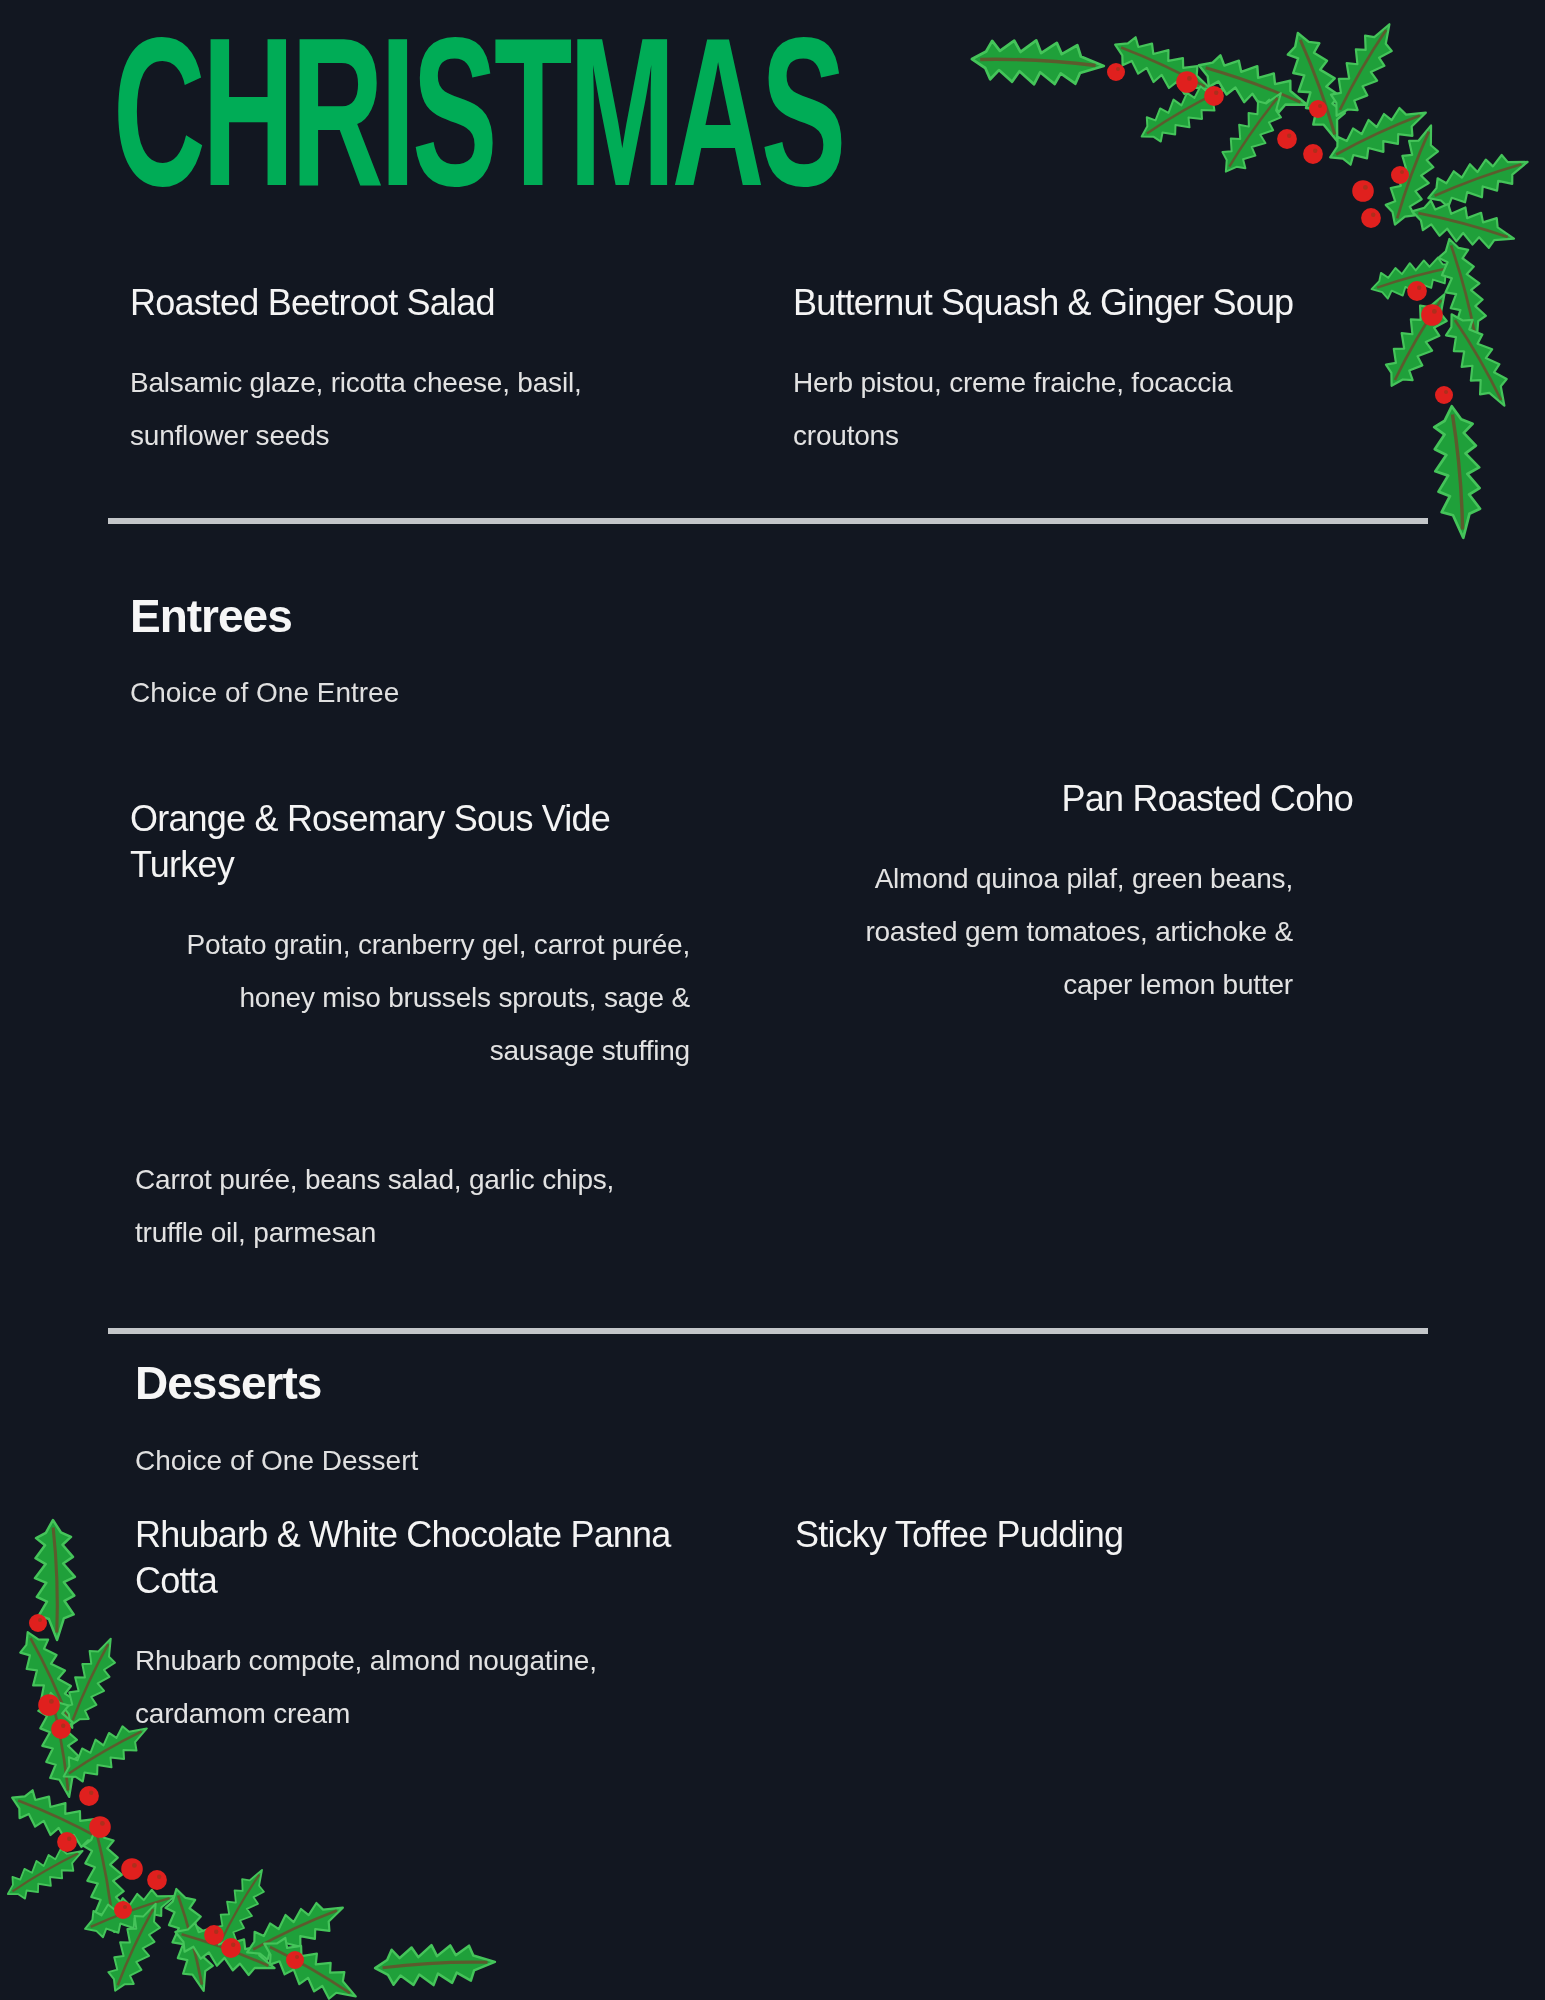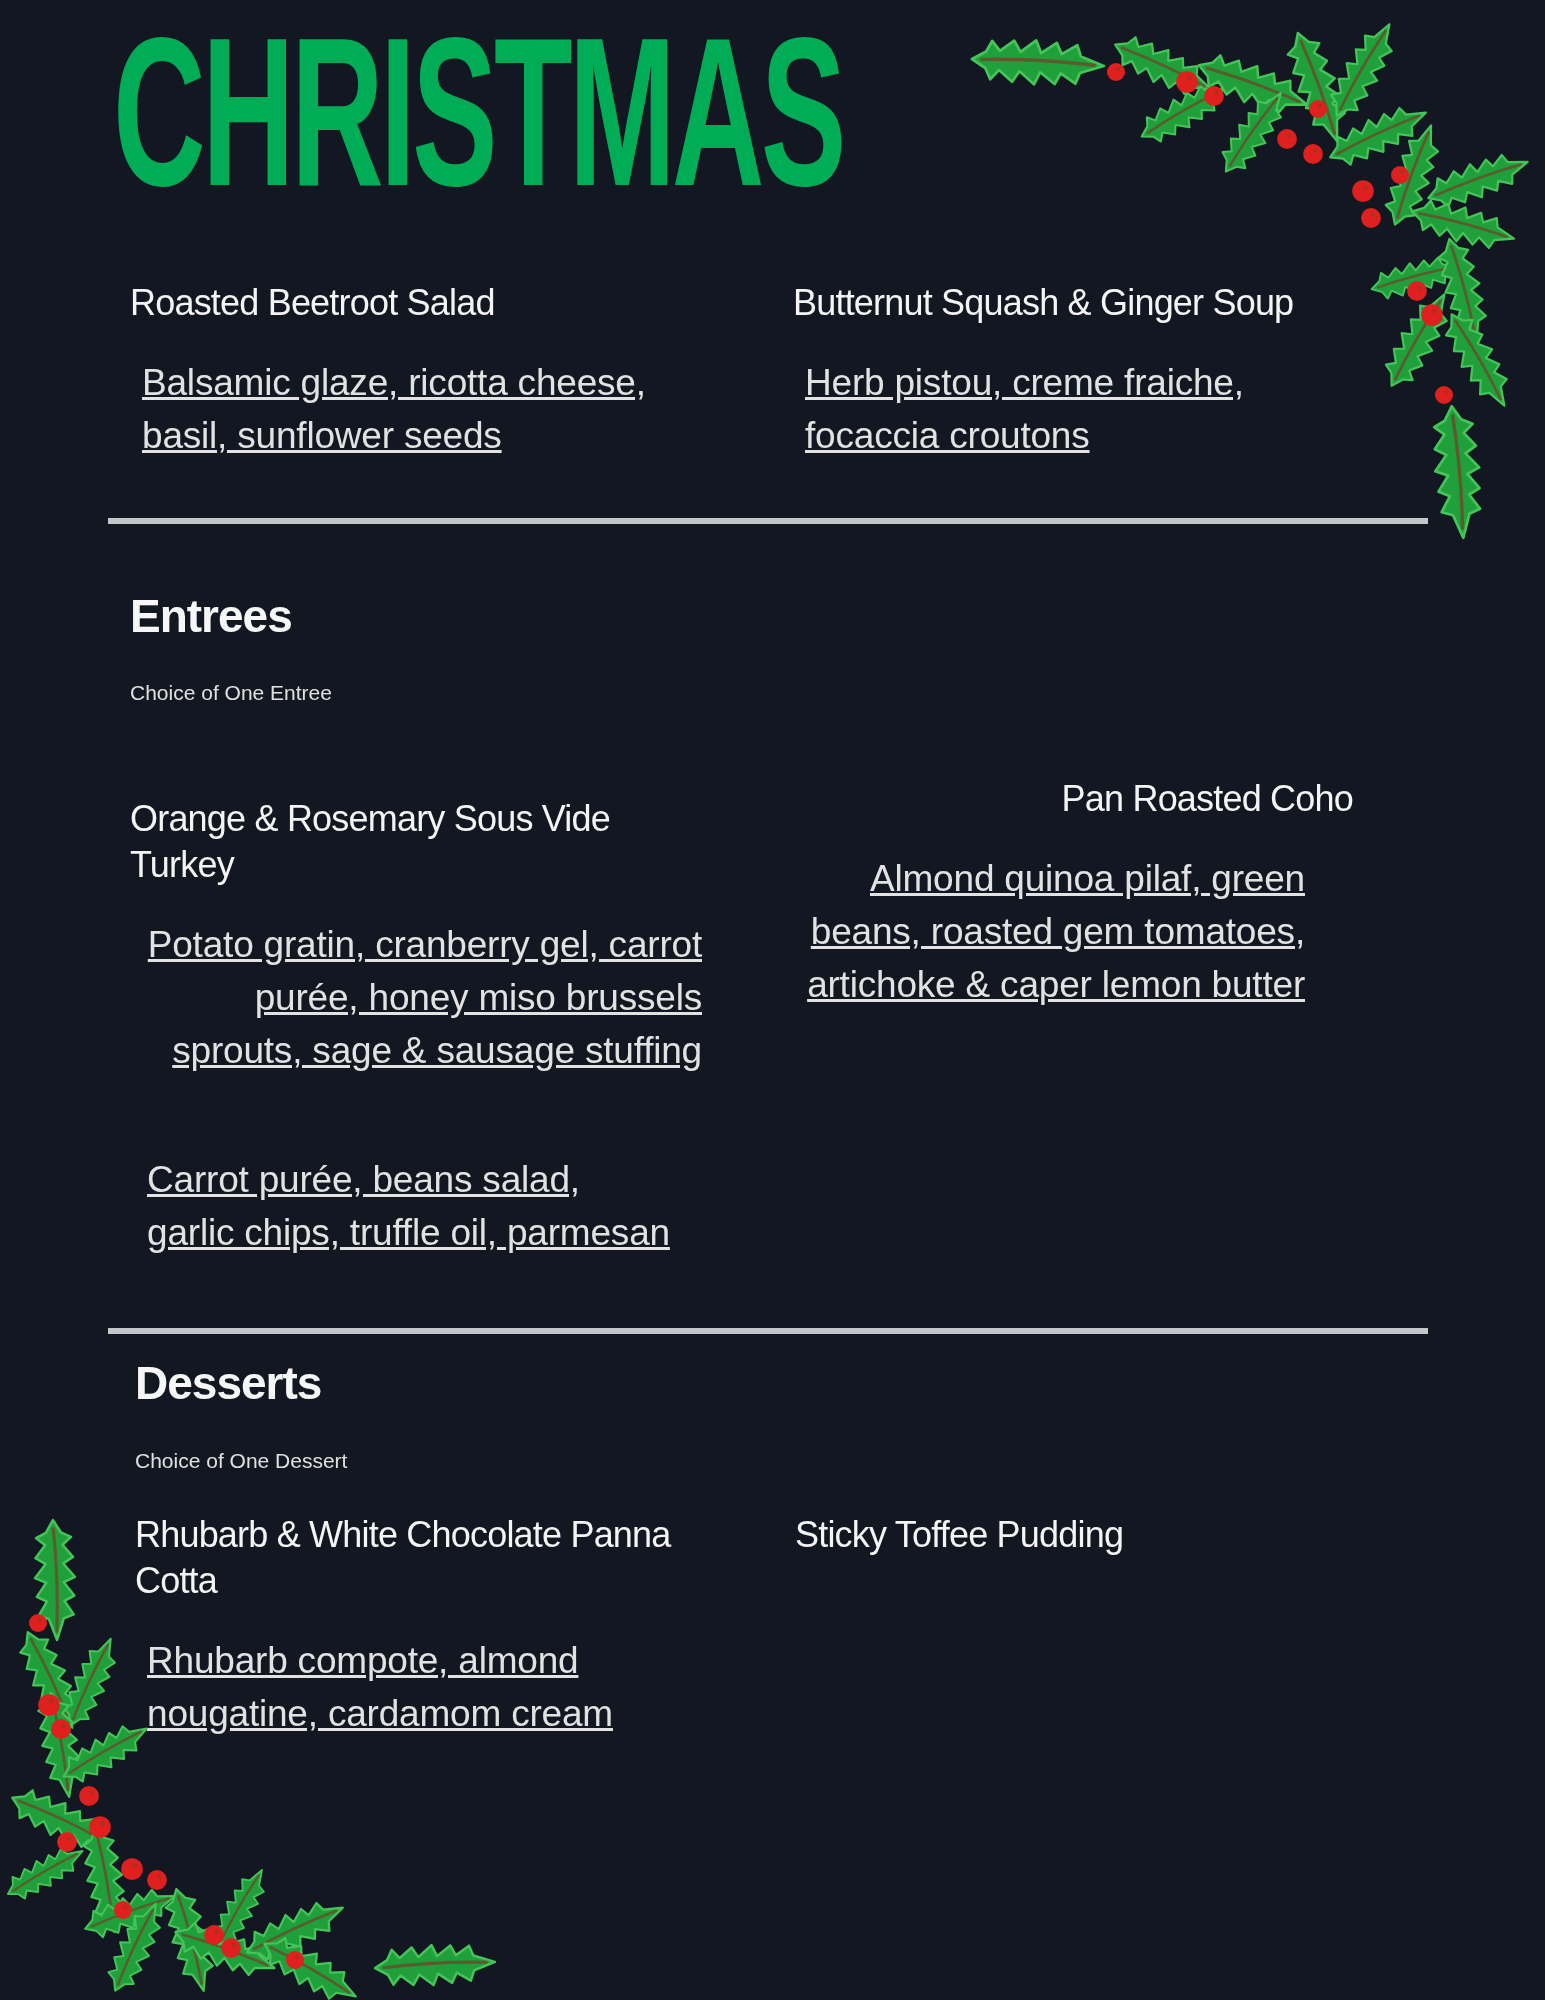--- a/index.html
+++ b/index.html
@@ -36,40 +36,39 @@
     }
     .item-name {
       margin: 0;
       font-size: 36px;
       font-weight: 400;
       line-height: 46px;
       letter-spacing: -0.8px;
       color: #f4f4f4;
     }
     .item-desc {
-      margin: 12px;
-      font-size: 37px;
+      margin: 0;
+      font-size: 28px;
       line-height: 53px;
       color: #e2e2e2;
       letter-spacing: -0.2px;
-      text-decoration: underline;
     }
     .section-title {
       position: absolute;
       margin: 0;
       font-size: 46px;
       font-weight: 700;
       letter-spacing: -1px;
       color: #f6f6f6;
       line-height: 56px;
     }
     .section-sub {
       position: absolute;
       margin: 0;
-      font-size: 21px;
+      font-size: 28px;
       line-height: 36px;
       color: #e0e0e0;
     }
     .divider {
       position: absolute;
       left: 108px;
       width: 1320px;
       height: 6px;
       background: #c3c6c9;
     }

